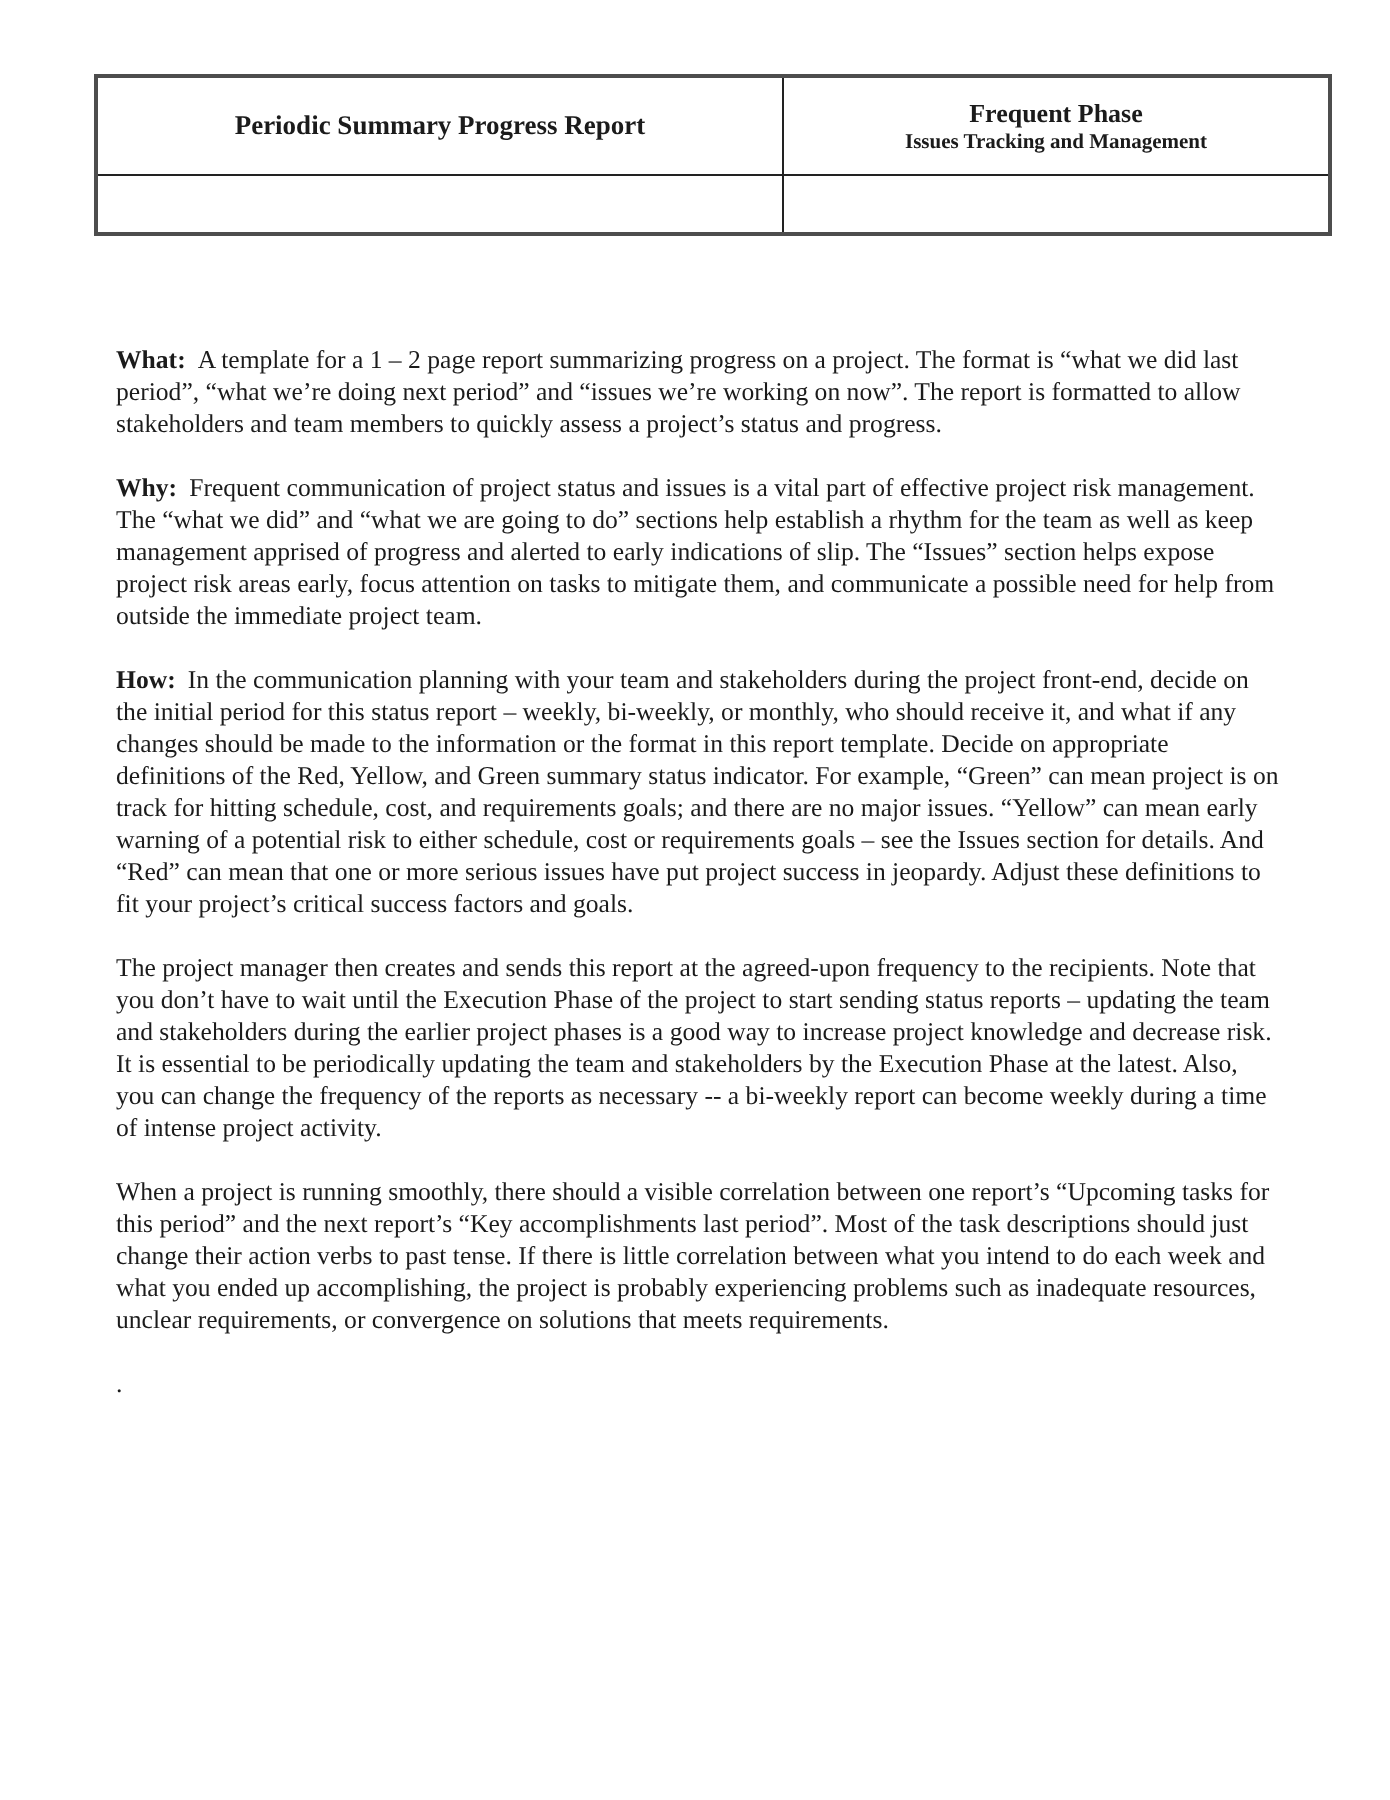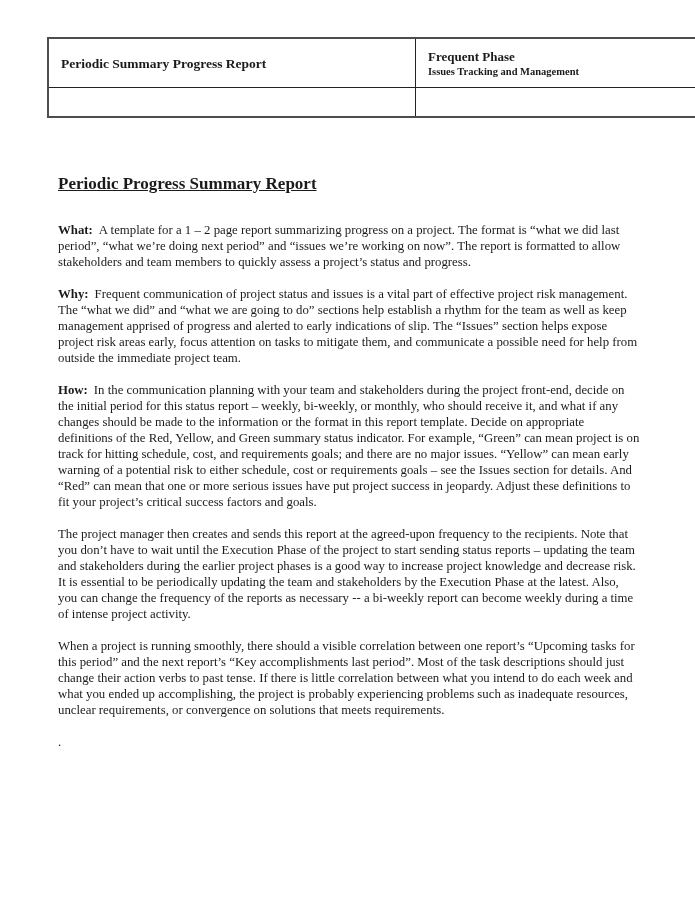--- a/index.html
+++ b/index.html
@@ -21,23 +21,23 @@
     position: absolute;
     top: 37px;
     left: 47px;
     width: 614px;
     border-collapse: collapse;
     border: 2px solid #4d4d4d;
     table-layout: fixed;
   }
   .header-table td {
     border: 1px solid #222222;
-    text-align: left;
+    text-align: center;
     vertical-align: middle;
-    padding: 2px 12px;
+    padding: 2px 0;
   }
   .header-table .col-left  { width: 342px; }
   .header-table .col-right { width: 272px; }
   .header-row-1 td { height: 44px; }
   .header-row-2 td { height: 24px; }
   .hdr-left-title {
     font-weight: bold;
     font-size: 13.5px;
   }
   .hdr-right-title {
@@ -93,21 +93,20 @@
       </td>
     </tr>
     <tr class="header-row-2">
       <td class="col-left"></td>
       <td class="col-right"></td>
     </tr>
   </tbody>
     </table>
 
   <div class="content">
-    <h1 class="doc-title">Periodic Progress Summary Report</h1>
 
     <p class="para">
       <b class="plabel">What:</b><span>A template for a 1 – 2 page report summarizing progress on a project.  The format is “what we did last period”, “what we’re doing next period” and “issues we’re working on now”.  The report is formatted to allow stakeholders and team members to quickly assess a project’s status and progress.</span>
     </p>
 
     <p class="para">
       <b class="plabel">Why:</b><span>Frequent communication of project status and issues is a vital part of effective project risk management.  The “what we did” and “what we are going to do” sections help establish a rhythm for the team as well as keep management apprised of progress and alerted to early indications of slip.  The “Issues” section helps expose project risk areas early, focus attention on tasks to mitigate them, and communicate a possible need for help from outside the immediate project team.</span>
     </p>
 
     <p class="para">

